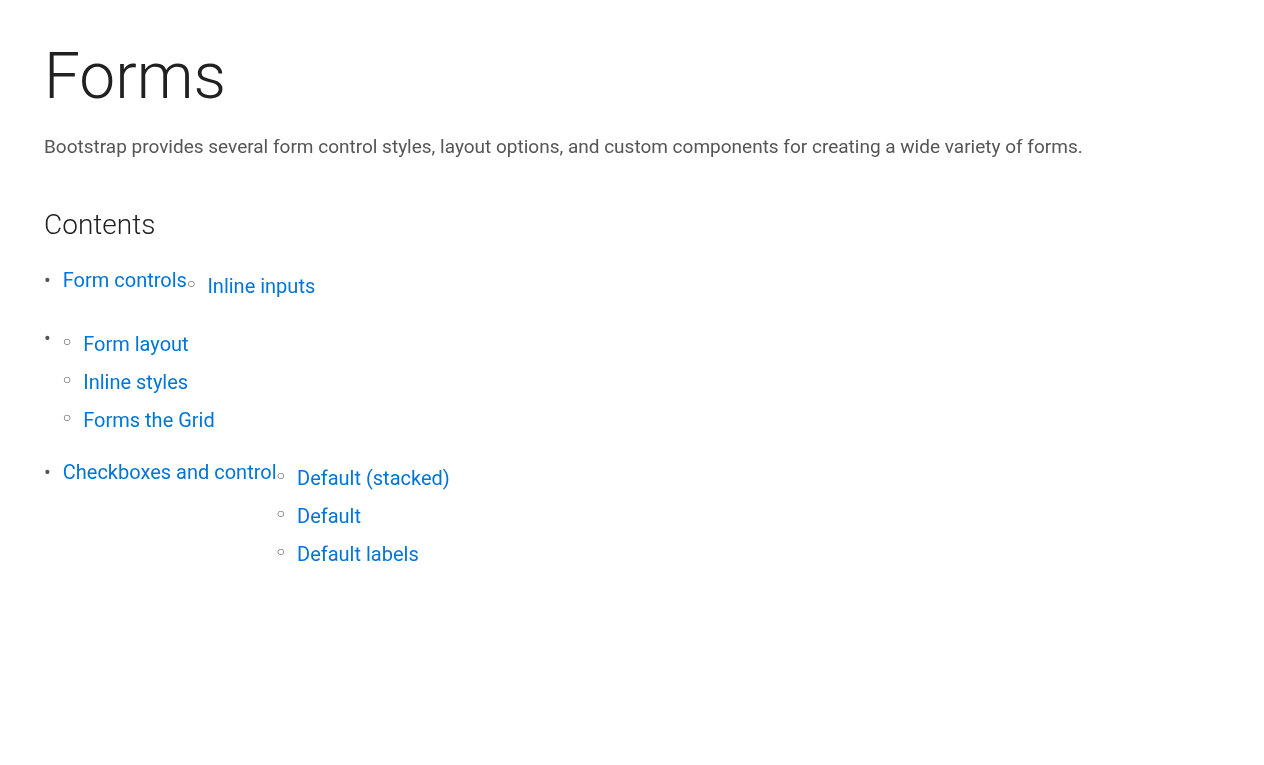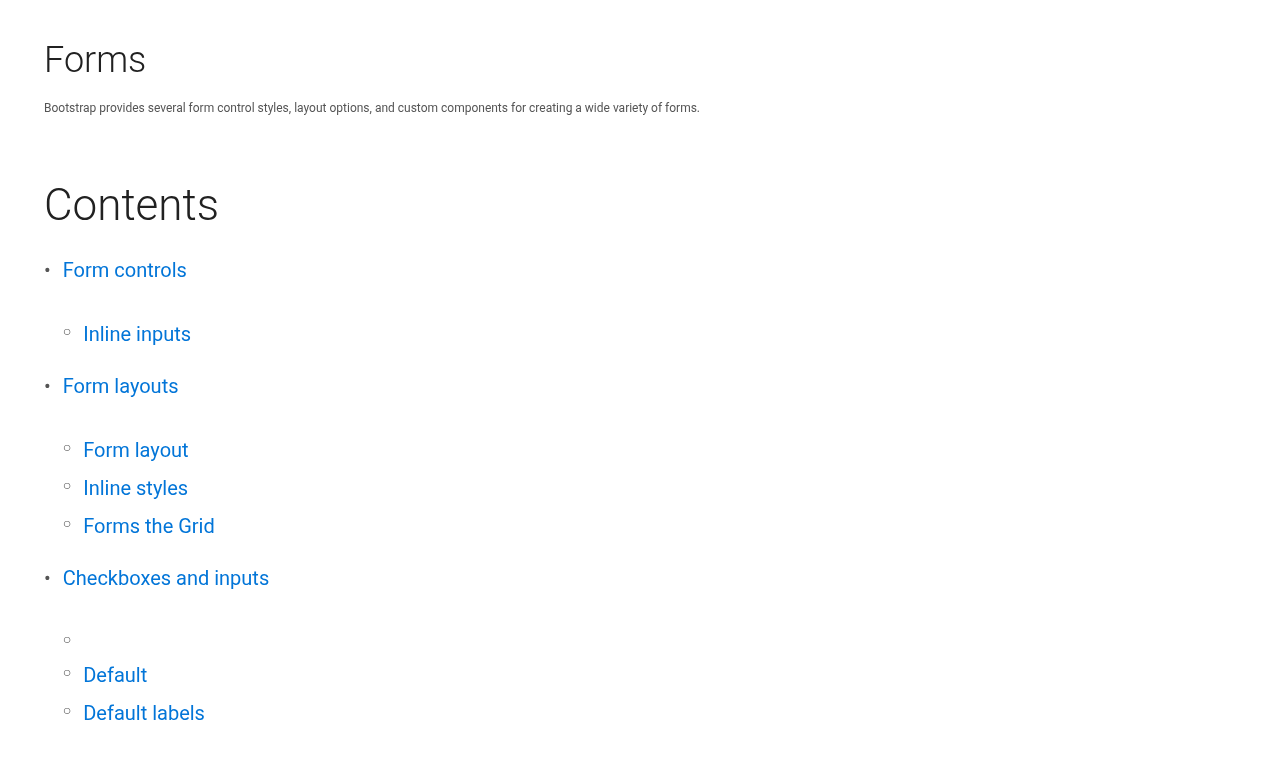--- a/index.html
+++ b/index.html
@@ -11,37 +11,37 @@
     body {
       font-family: -apple-system, BlinkMacSystemFont, "Segoe UI", Roboto, "Helvetica Neue", Arial, sans-serif;
       background-color: #ffffff;
       color: #333333;
       padding: 40px 44px;
       width: 1264px;
       min-height: 765px;
     }
 
     .page-title {
-      font-size: 36px;
+      font-size: 64px;
       font-weight: 300;
       color: #212121;
       margin-bottom: 18px;
       line-height: 1.15;
     }
 
     .page-description {
-      font-size: 12px;
+      font-size: 19px;
       color: #555555;
       line-height: 1.6;
       max-width: 1100px;
-      margin-bottom: 60px;
+      margin-bottom: 46px;
     }
 
     .contents-title {
-      font-size: 44px;
+      font-size: 28px;
       font-weight: 300;
       color: #212121;
       margin-bottom: 24px;
     }
 
     .contents-list {
       list-style: none;
       padding: 0;
       margin: 0;
     }
@@ -83,22 +83,20 @@
     }
 
     .link {
       color: #0275d8;
       text-decoration: none;
       line-height: 1.5;
     }
 
     .list-item-content {
       display: flex;
-      flex-direction: column;
-      gap: 28px;
     }
   </style>
 </head>
 <body>
 
 <h1 class="page-title">Forms</h1>
 
 <p class="page-description">Bootstrap provides several form control styles, layout options, and custom components for creating a wide variety of forms.</p>
 
 <h2 class="contents-title">Contents</h2>
@@ -114,45 +112,45 @@
           <span class="bullet-secondary">○</span>
           <a class="link" href="#">Inline inputs</a>
         </li>
       </ul>
     </div>
   </li>
 
   <li>
     <span class="bullet-primary">•</span>
     <div class="list-item-content">
-      <a class="link" href="#">Form layouts</a>
       <ul class="sub-list">
         <li>
           <span class="bullet-secondary">○</span>
           <a class="link" href="#">Form layout</a>
         </li>
         <li>
           <span class="bullet-secondary">○</span>
           <a class="link" href="#">Inline styles</a>
         </li>
         <li>
           <span class="bullet-secondary">○</span>
           <a class="link" href="#">Forms the Grid</a>
         </li>
       </ul>
     </div>
   </li>
 
   <li>
     <span class="bullet-primary">•</span>
     <div class="list-item-content">
-      <a class="link" href="#">Checkboxes and inputs</a>
+      <a class="link" href="#">Checkboxes and control</a>
       <ul class="sub-list">
         <li>
           <span class="bullet-secondary">○</span>
+          <a class="link" href="#">Default (stacked)</a>
         </li>
         <li>
           <span class="bullet-secondary">○</span>
           <a class="link" href="#">Default</a>
         </li>
         <li>
           <span class="bullet-secondary">○</span>
           <a class="link" href="#">Default labels</a>
         </li>
       </ul>

